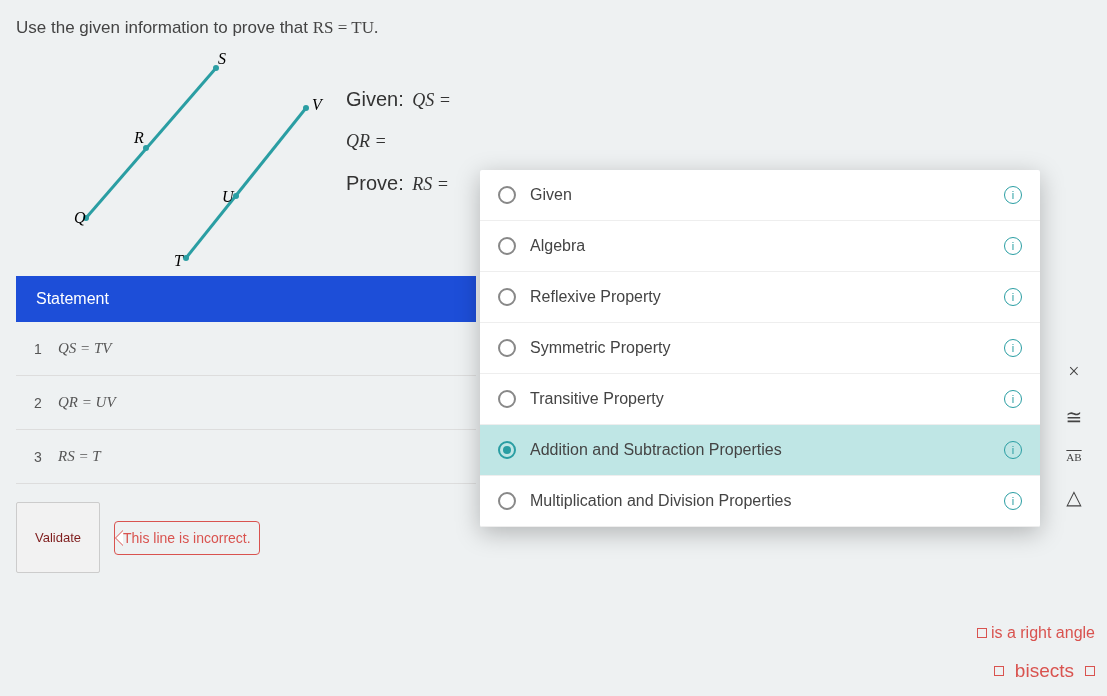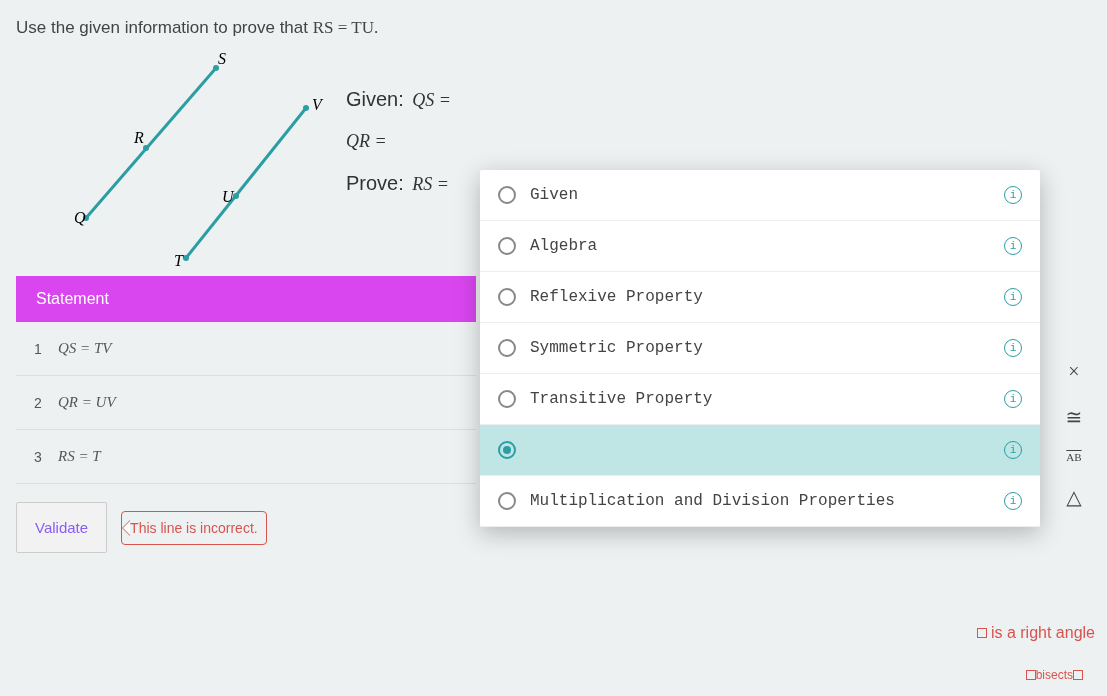--- a/index.html
+++ b/index.html
@@ -7,50 +7,50 @@
   .page { padding: 18px 16px; position: relative; width: 100%; height: 100%; }
   .question { font-size: 17px; color: #444; margin-bottom: 10px; font-style: normal; }
   .question .math { font-family: 'Times New Roman', serif; }
   .diagram-area { position: relative; height: 220px; width: 100%; }
   .svg-wrap { position: absolute; left: 20px; top: 0; }
   .given-block { position: absolute; left: 330px; top: 40px; font-family: 'Times New Roman', serif; font-size: 18px; color: #333; }
   .given-block .row { margin-bottom: 20px; }
   .given-block .lbl { font-family: Arial, sans-serif; font-size: 20px; margin-right: 4px; }
   .given-block .math { font-style: italic; }
   .table-area { margin-top: 8px; width: 460px; }
-  .table-header { background: #d946ef; color: #fff; padding: 14px 20px; font-size: 16px; }
+  .table-header { background: #1d4ed8; color: #fff; padding: 14px 20px; font-size: 16px; }
   .proof-row { display: flex; align-items: center; padding: 18px 18px; border-bottom: 1px solid #ddd; font-family: 'Times New Roman', serif; font-size: 15px; font-style: italic; color: #555; }
   .proof-row .num { width: 24px; font-style: normal; font-family: Arial, sans-serif; font-size: 14px; }
   .footer-row { display: flex; align-items: center; gap: 14px; margin-top: 18px; }
-  .validate-btn { background: #f2f2f2; border: 1px solid #ccc; padding: 16px 18px; font-size: 15px; color: #8b5cf6; cursor: pointer; border-radius: 2px; }
+  .validate-btn { background: #f2f2f2; border: 1px solid #ccc; padding: 27px 18px; font-size: 13px; color: #7f1d1d; cursor: pointer; border-radius: 2px; }
   .error-bubble { border: 1px solid #d9534f; color: #d9534f; padding: 8px 8px; font-size: 14px; border-radius: 4px; position: relative; }
   .error-bubble::before { content: ""; position: absolute; left: -8px; top: 50%; transform: translateY(-50%); border: 8px solid transparent; border-right-color: #d9534f; }
   .error-bubble::after { content: ""; position: absolute; left: -6px; top: 50%; transform: translateY(-50%); border: 7px solid transparent; border-right-color: #fff; }
 
   
   .modal { position: absolute; left: 480px; top: 170px; width: 560px; background: #fff; box-shadow: 0 6px 24px rgba(0,0,0,.25); border-radius: 2px; overflow: hidden; display: flex; flex-direction: column; }
   .modal-header { background: #1e4a56; color: #fff; font-weight: bold; font-size: 16px; padding: 14px 16px; display: flex; justify-content: space-between; align-items: center; }
   .close-x { color: #fff; font-size: 18px; cursor: pointer; }
-  .modal-body { max-height: 430px; overflow-y: auto; font-family: Liberation Mono, monospace; }
+  .modal-body { max-height: 430px; overflow-y: auto; }
   .rule-row { display: flex; align-items: center; justify-content: space-between; padding: 16px 18px; border-bottom: 1px solid #eee; font-size: 16px; color: #444; cursor: pointer; }
   .rule-row.selected { background: #bfe6e5; }
   .rule-left { display: flex; align-items: center; gap: 14px; }
   .radio { width: 18px; height: 18px; border: 2px solid #888; border-radius: 50%; display: inline-flex; align-items: center; justify-content: center; flex-shrink: 0; }
   .radio.sel { border-color: #2a9ea3; }
   .radio.sel::after { content: ""; width: 8px; height: 8px; background: #2a9ea3; border-radius: 50%; }
   .info-icon { width: 18px; height: 18px; border: 1px solid #2a9ea3; color: #2a9ea3; border-radius: 50%; font-size: 11px; display: inline-flex; align-items: center; justify-content: center; cursor: pointer; }
   .modal-body::-webkit-scrollbar { width: 14px; }
   .modal-body::-webkit-scrollbar-thumb { background: #888; border-radius: 2px; }
   .modal-body::-webkit-scrollbar-track { background: #ddd; }
 
   
   .right-toolbar { position: absolute; right: 8px; top: 360px; width: 50px; display: flex; flex-direction: column; align-items: center; gap: 22px; font-family: 'Times New Roman', serif; }
   .tool { font-size: 20px; color: #444; cursor: pointer; }
   .right-angle-row { position: absolute; right: 12px; bottom: 54px; font-size: 16px; color: #d9534f; display: flex; align-items: center; gap: 4px; }
-  .bisects-row { position: absolute; right: 24px; bottom: 14px; font-size: 12px; color: #d9534f; display: flex; align-items: center; gap: 0; }
+  .bisects-row { position: absolute; right: 12px; bottom: 14px; font-size: 19px; color: #d9534f; display: flex; align-items: center; gap: 11px; }
   .sq { width: 10px; height: 10px; border: 1.5px solid #d9534f; display: inline-block; }
 </style>
 </head>
 <body>
 
 <div class="page">
 
   <div class="question">
     <span>Use the given information to prove that </span>
     <span class="math">RS = TU.</span>
@@ -143,20 +143,21 @@
       <div class="rule-row">
         <div class="rule-left">
             <span class="radio"></span>
             <span>Transitive Property</span>
           </div>
         <span class="info-icon">i</span>
       </div>
       <div class="rule-row selected">
         <div class="rule-left">
             <span class="radio sel"></span>
+            <span>Addition and Subtraction Properties</span>
           </div>
         <span class="info-icon">i</span>
       </div>
       <div class="rule-row">
         <div class="rule-left">
             <span class="radio"></span>
             <span>Multiplication and Division Properties</span>
           </div>
         <span class="info-icon">i</span>
       </div>

